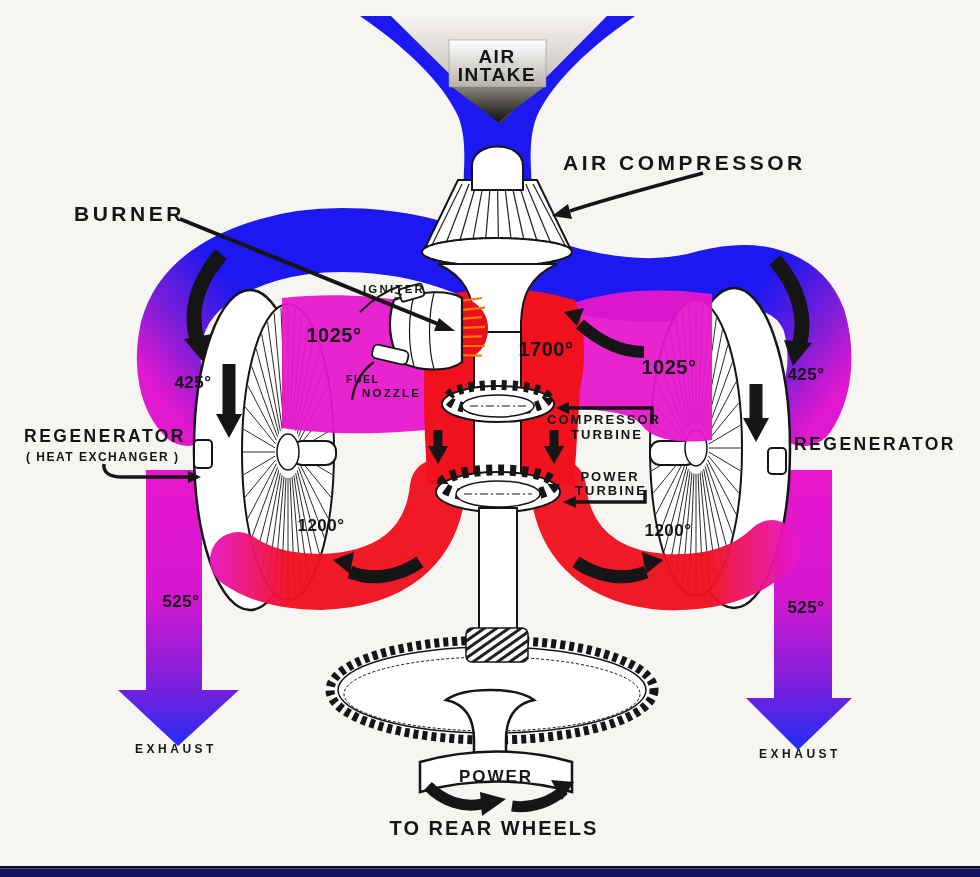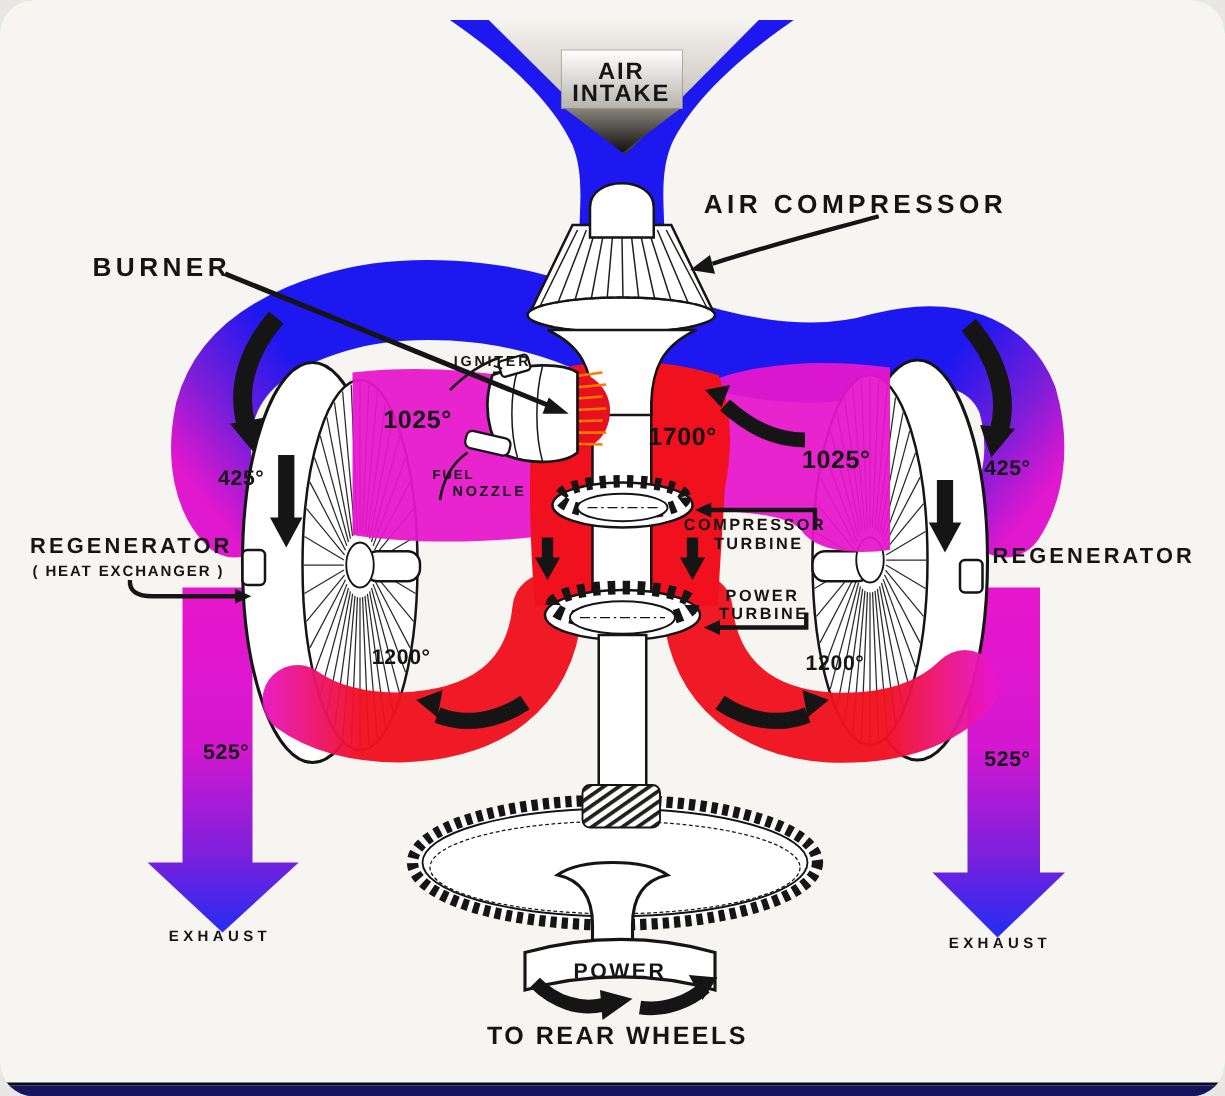--- a/index.html
+++ b/index.html
@@ -1,17 +1,17 @@
 <!DOCTYPE html>
 <html><head>
 <meta charset="utf-8">
 <style>
   html,body{margin:0;padding:0;background:#e9e7e3;}
   .stage{position:relative;width:980px;height:877px;background:#86efac;overflow:hidden;
-         font-family:"Liberation Sans",sans-serif;border-radius:27px;}
+         font-family:"Liberation Sans",sans-serif;}
   svg{position:absolute;left:0;top:0;}
   text{font-family:"Liberation Sans",sans-serif;font-weight:bold;fill:#151515;}
   .t21{font-size:21px;letter-spacing:3.5px;}
   .t19{font-size:19px;letter-spacing:1.5px;}
   .t18{font-size:17.5px;letter-spacing:2.5px;}
   .t17{font-size:17px;letter-spacing:0.5px;}
   .t20{font-size:20px;letter-spacing:0.5px;}
   .t13{font-size:13px;letter-spacing:2px;}
   .t12{font-size:12px;letter-spacing:1.5px;}
   .t11{font-size:11.5px;letter-spacing:2.2px;}

